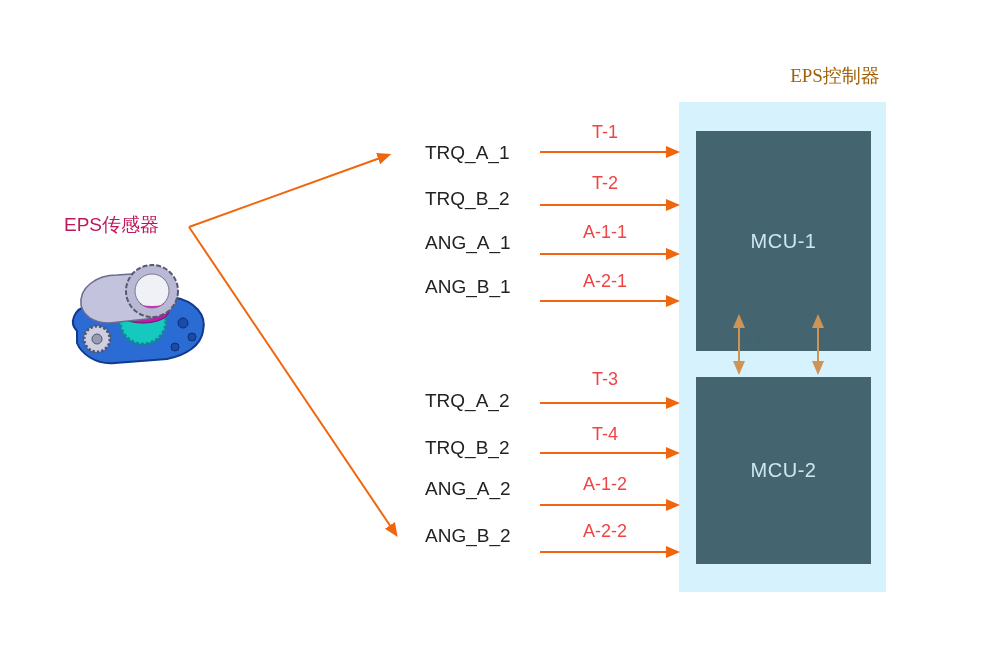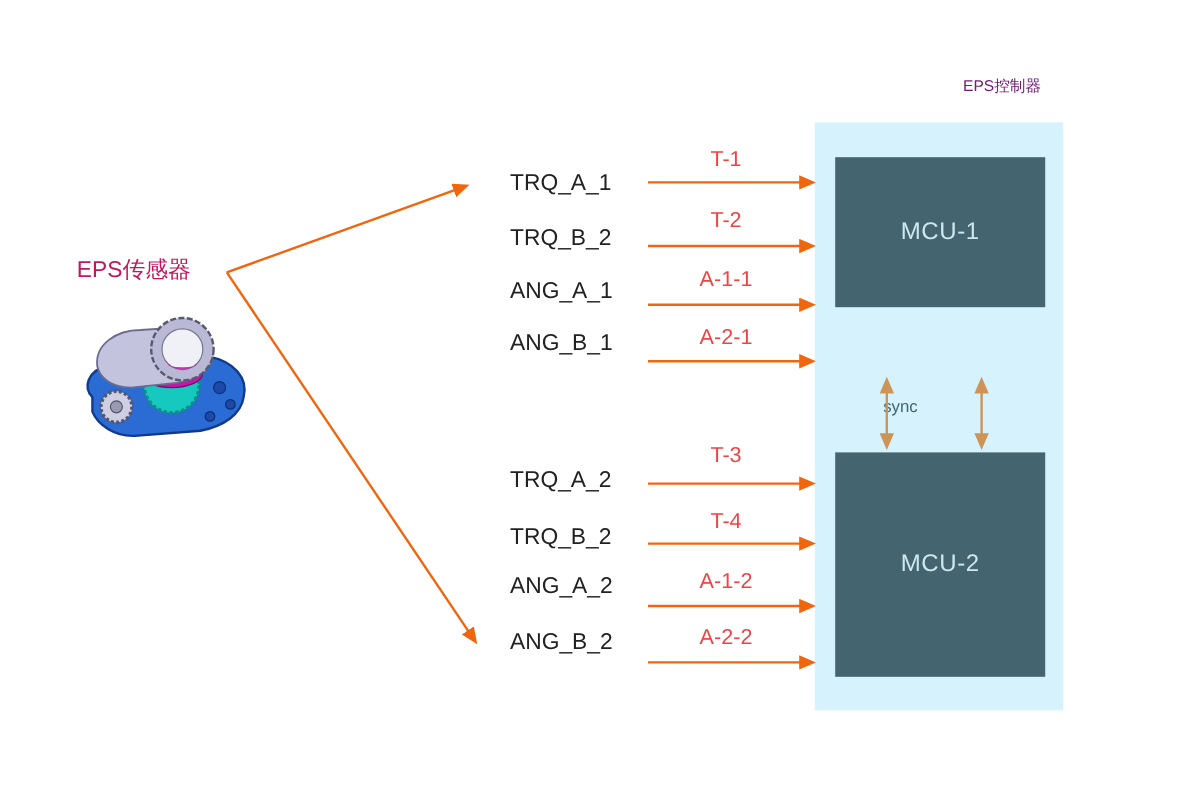--- a/index.html
+++ b/index.html
@@ -10,30 +10,30 @@
     color:#1f1f1f;
   }
   .abs { position:absolute; }
 
   
   .controller-box {
     left:679px; top:102px; width:207px; height:490px;
     background:var(--controller-fill,#D6F2FC);
   }
   .mcu {
-    width:175px; height:125px; left:696px;
+    width:175px; height:220px; left:696px;
     background:var(--mcu-fill,#44656F);
     display:flex; align-items:center; justify-content:center;
     color:var(--mcu-text,#CDE7F0); font-size:20px; letter-spacing:0.5px;
   }
   .mcu1 { top:131px; }
   .mcu2 { top:377px; height:187px; }
   .controller-title {
     left:760px; top:63px; width:150px; text-align:center;
-    font-size:13px; color:#701a75;
+    font-size:19px; color:#a16207;font-family:Liberation Serif, serif;
   }
   .sync-label {
     left:736px; top:330px; width:74px; text-align:left;
     font-size:14px; color:var(--sync-text,#3D6472);
   }
 
   
   .sensor-label { left:64px; top:212px; font-size:19px; color:#be185d; }
   .sensor-img { left:55px; top:253px; width:160px; height:118px; }
 

